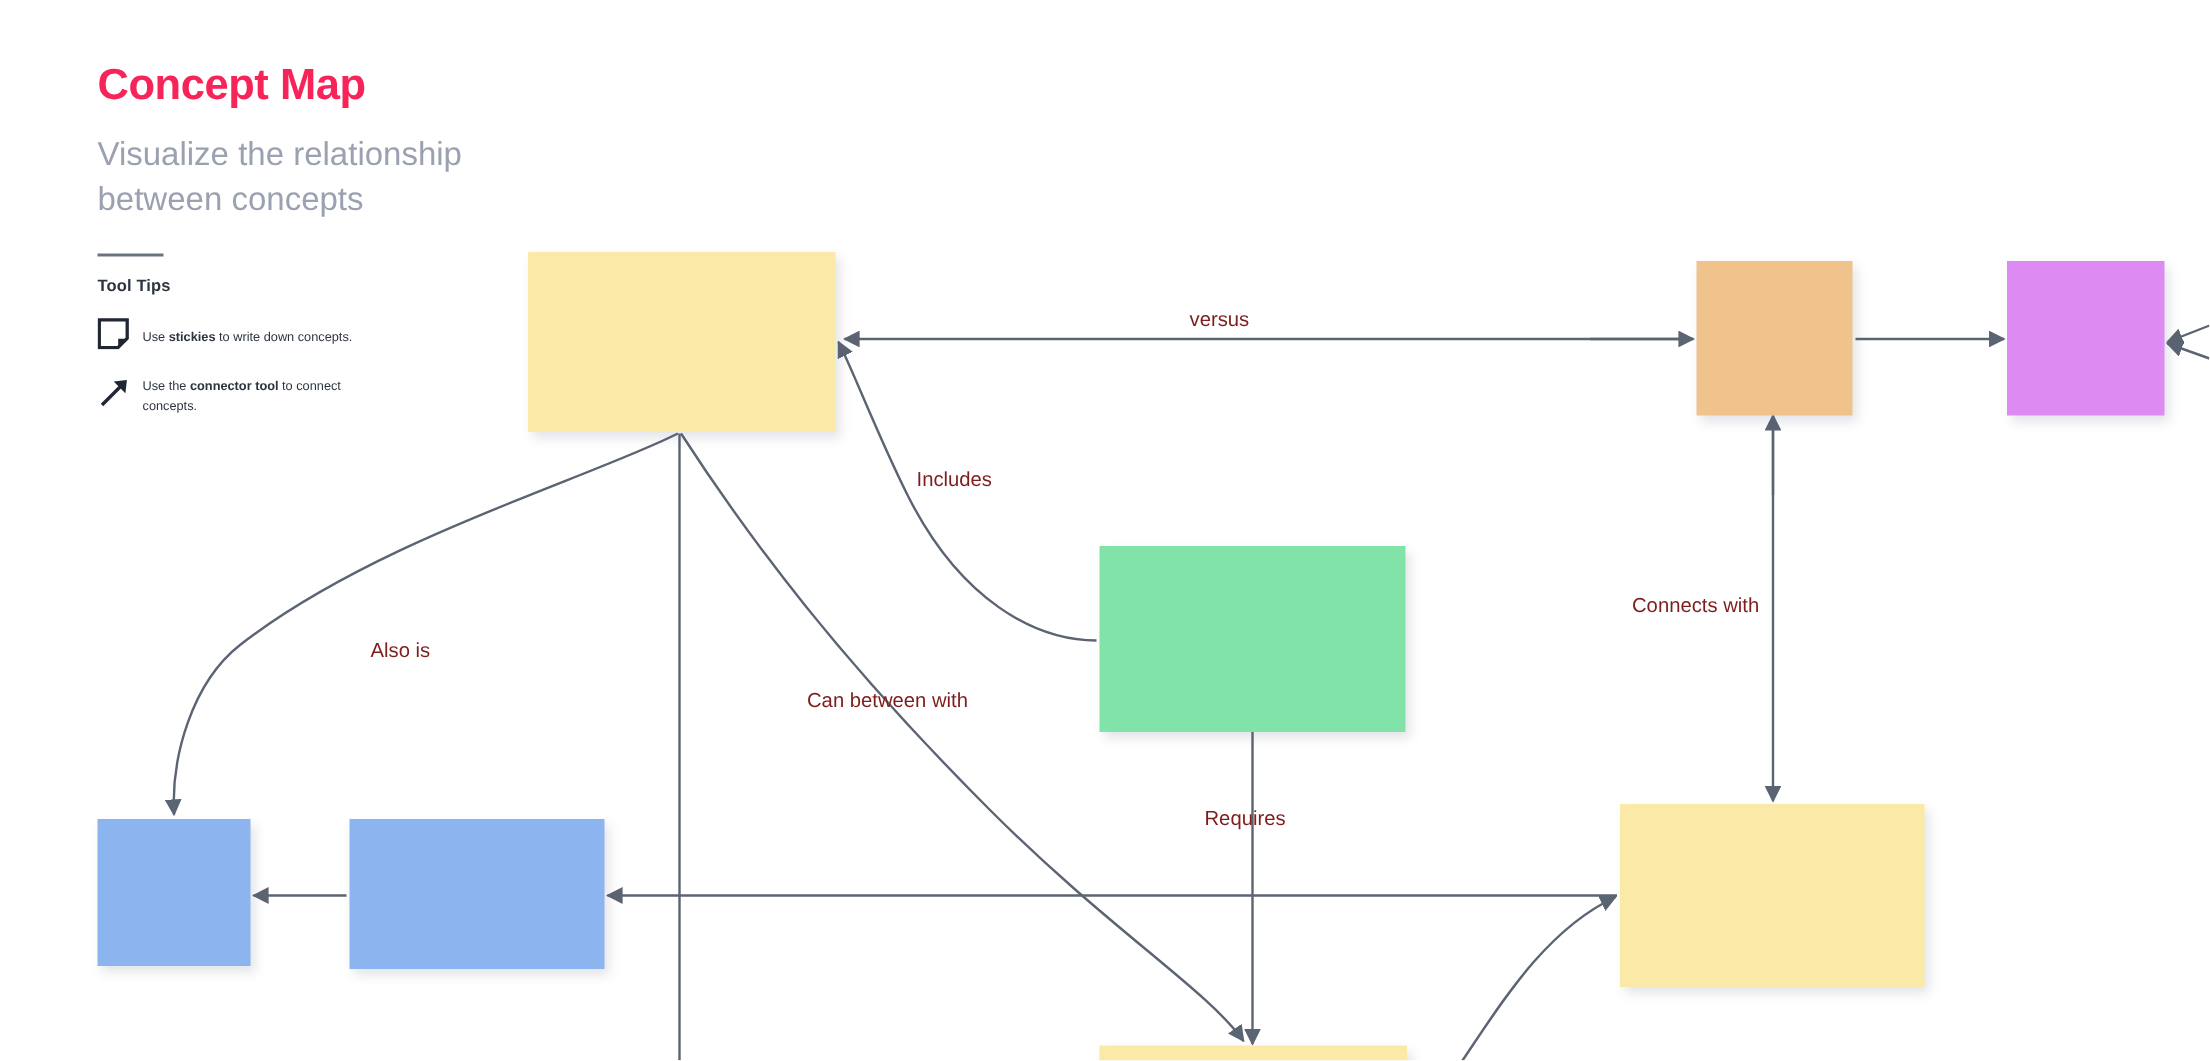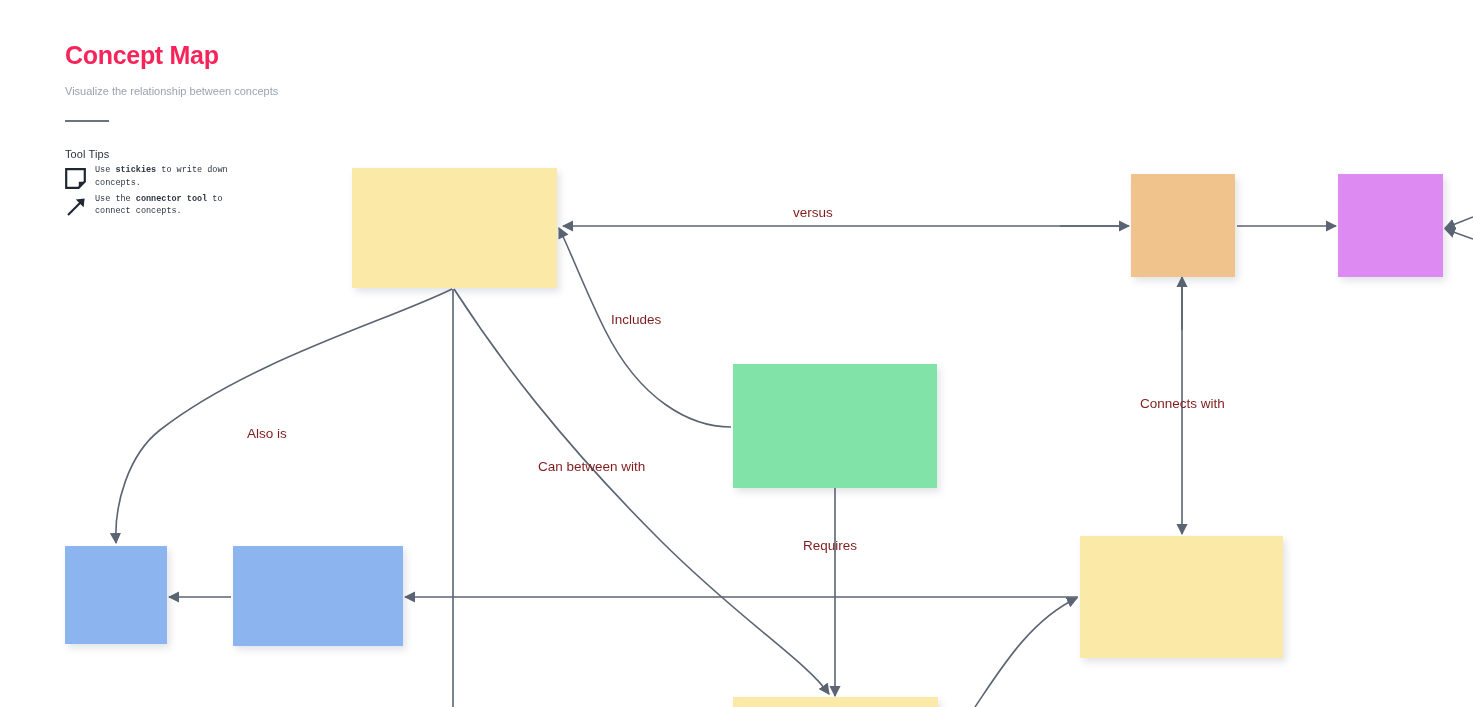--- a/index.html
+++ b/index.html
@@ -21,51 +21,51 @@
 
   
   #header-panel {
     position: absolute;
     left: 65px;
     top: 42px;
     width: 300px;
   }
   #page-title {
     margin: 0;
-    font-size: 25px;
+    font-size: 29px;
     font-weight: bold;
     letter-spacing: -0.3px;
     color: #f62459;
     line-height: 1.1;
   }
   #page-subtitle {
     margin: 14px 0 0 0;
-    font-size: 11px;
+    font-size: 22px;
     font-weight: 400;
     color: #9aa2b1;
     line-height: 1.35;
     max-width: 250px;
   }
   #rule {
     margin-top: 22px;
     width: 44px;
     height: 2px;
     background: #6b7280;
   }
   #tooltips-heading {
-    margin-top: 26px;
+    margin-top: 14px;
     font-size: 11px;
-    font-weight: normal;
+    font-weight: bold;
     color: #2d3440;
     letter-spacing: 0.1px;
   }
   .tip-row {
     display: flex;
-    align-items: flex-end;
-    font-family: Liberation Mono, monospace;
+    align-items: center;
+    margin-top: 14px;
   }
   .tip-icon {
     width: 30px;
     flex: 0 0 30px;
     display: flex;
     align-items: flex-start;
     justify-content: flex-start;
     padding-top: 1px;
   }
   .tip-text {
@@ -163,21 +163,21 @@
   <div class="edge-label" style="left:793px; top:205px;">versus</div>
 
   <div class="edge-label" style="left:611px; top:312px;text-align:center;">Includes</div>
 
   <div class="edge-label" style="left:247px; top:416px;margin-top:10px;">Also is</div>
 
   <div class="edge-label" style="left:538px; top:459px;">Can between with</div>
 
   <div class="edge-label" style="left:803px; top:538px;">Requires</div>
 
-  <div class="edge-label" style="left:1140px; top:396px;">Connects with</div>
+  <div class="edge-label" style="left:1088px; top:396px;">Connects with</div>
 
   <div id="header-panel">
     <h1 id="page-title">Concept Map</h1>
     <p id="page-subtitle">Visualize the relationship between concepts</p>
     <div id="rule"></div>
     <div id="tooltips-heading">Tool Tips</div>
 
     <div class="tip-row">
       <div class="tip-icon">
         <svg width="21" height="21" viewBox="0 0 21 21" xmlns="http://www.w3.org/2000/svg">

